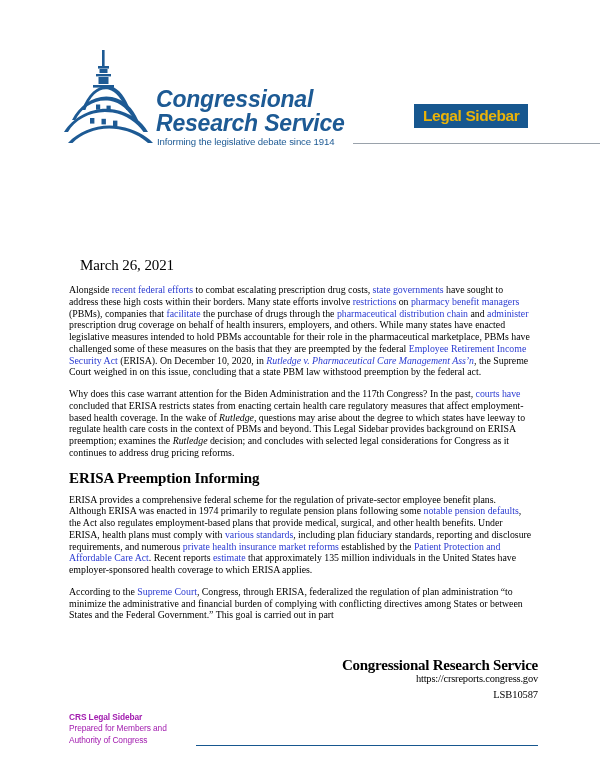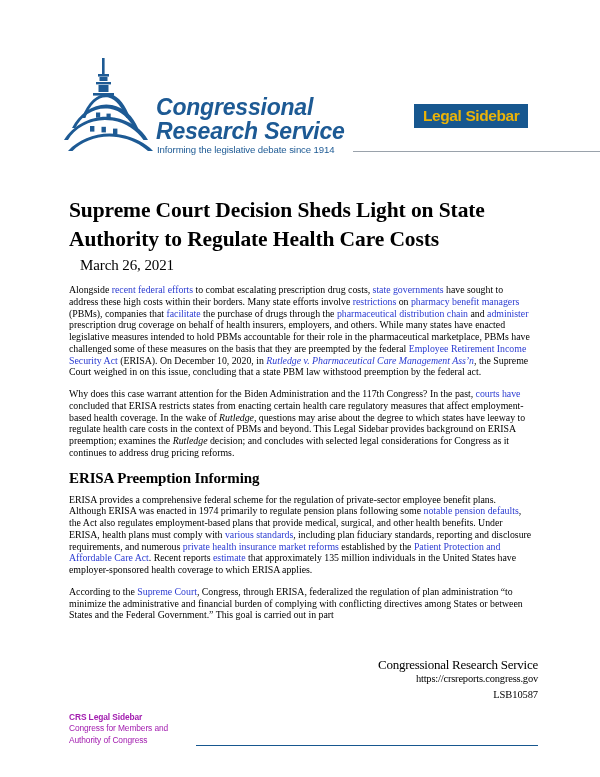--- a/index.html
+++ b/index.html
@@ -21,21 +21,21 @@
     left: 0; top: 0;
     width: 600px;
     height: 777px;
     background: #ffffff;
   }
 
   
   .header {
     position: absolute;
     left: 62px;
-    top: 56px;
+    top: 48px;
     width: 486px;
     height: 104px;
   }
   .logo-wrap {
     position: absolute;
     left: 0;
     top: 0;
     width: 112px;
     height: 100px;
   }
@@ -140,22 +140,22 @@
 
   
   .foot-right {
     position: absolute;
     right: 62px;
     top: 658px;
     width: 300px;
     text-align: right;
   }
   .foot-org {
-    font-size: 13px;
-    font-weight: normal;
+    font-size: 15px;
+    font-weight: bold;
     line-height: 14px;
     letter-spacing: -0.25px;
     text-align: right;
   }
   .foot-url {
     font-size: 10.5px;
     line-height: 14.5px;
     letter-spacing: -0.2px;
   }
   .foot-id {
@@ -233,39 +233,38 @@
       <div class="brand-line">Congressional</div>
       <div class="brand-line">Research Service</div>
     </div>
 
     <div class="tagline">Informing the legislative debate since 1914</div>
     <div class="tag-rule"></div>
   </div>
 
   <div class="badge">Legal Sidebar</div>
 
-  <h1 class="doc-title">Supreme Court Decision Sheds Light on State Authority to Regulate Health Care Costs</h1>
   <div class="doc-date">March 26, 2021</div>
 
   <div class="body-block">
     <p class="para"><span>Alongside </span><a class="lnk" href="#">recent federal efforts</a><span> to combat escalating prescription drug costs, </span><a class="lnk" href="#">state governments</a><span> have sought to address these high costs within their borders. Many state efforts involve </span><a class="lnk" href="#">restrictions</a><span> on </span><a class="lnk" href="#">pharmacy benefit managers</a><span> (PBMs), companies that </span><a class="lnk" href="#">facilitate</a><span> the purchase of drugs through the </span><a class="lnk" href="#">pharmaceutical distribution chain</a><span> and </span><a class="lnk" href="#">administer</a><span> prescription drug coverage on behalf of health insurers, employers, and others. While many states have enacted legislative measures intended to hold PBMs accountable for their role in the pharmaceutical marketplace, PBMs have challenged some of these measures on the basis that they are preempted by the federal </span><a class="lnk" href="#">Employee Retirement Income Security Act</a><span> (ERISA). On December 10, 2020, in </span><a class="lnk ital" href="#">Rutledge v. Pharmaceutical Care Management Ass’n</a><span>, the Supreme Court weighed in on this issue, concluding that a state PBM law withstood preemption by the federal act.</span></p>
     <p class="para"><span>Why does this case warrant attention for the Biden Administration and the 117th Congress? In the past, </span><a class="lnk" href="#">courts have</a><span> concluded that ERISA restricts states from enacting certain health care regulatory measures that affect employment-based health coverage. In the wake of </span><span class="ital">Rutledge</span><span>, questions may arise about the degree to which states have leeway to regulate health care costs in the context of PBMs and beyond. This Legal Sidebar provides background on ERISA preemption; examines the </span><span class="ital">Rutledge</span><span> decision; and concludes with selected legal considerations for Congress as it continues to address drug pricing reforms.</span></p>
 
     <h2 class="section-head">ERISA Preemption Informing</h2>
 
     <p class="para"><span>ERISA provides a comprehensive federal scheme for the regulation of private-sector employee benefit plans. Although ERISA was enacted in 1974 primarily to regulate pension plans following some </span><a class="lnk" href="#">notable pension defaults</a><span>, the Act also regulates employment-based plans that provide medical, surgical, and other health benefits. Under ERISA, health plans must comply with </span><a class="lnk" href="#">various standards</a><span>, including plan fiduciary standards, reporting and disclosure requirements, and numerous </span><a class="lnk" href="#">private health insurance market reforms</a><span> established by the </span><a class="lnk" href="#">Patient Protection and Affordable Care Act</a><span>. Recent reports </span><a class="lnk" href="#">estimate</a><span> that approximately 135 million individuals in the United States have employer-sponsored health coverage to which ERISA applies.</span></p>
     <p class="para"><span>According to the </span><a class="lnk" href="#">Supreme Court</a><span>, Congress, through ERISA, federalized the regulation of plan administration “to minimize the administrative and financial burden of complying with conflicting directives among States or between States and the Federal Government.” This goal is carried out in part</span></p>
   </div>
 
   <div class="foot-right">
     <div class="foot-org">Congressional Research Service</div>
     <div class="foot-url">https://crsreports.congress.gov</div>
     <div class="foot-id">LSB10587</div>
   </div>
 
   <div class="foot-left">
     <div class="l1">CRS Legal Sidebar</div>
-    <div class="l2">Congress for Members and</div>
+    <div class="l2">Prepared for Members and</div>
     <div class="l3">Authority of Congress</div>
   </div>
   <div class="foot-rule"></div>
 
 </div>
 
 </body></html>

